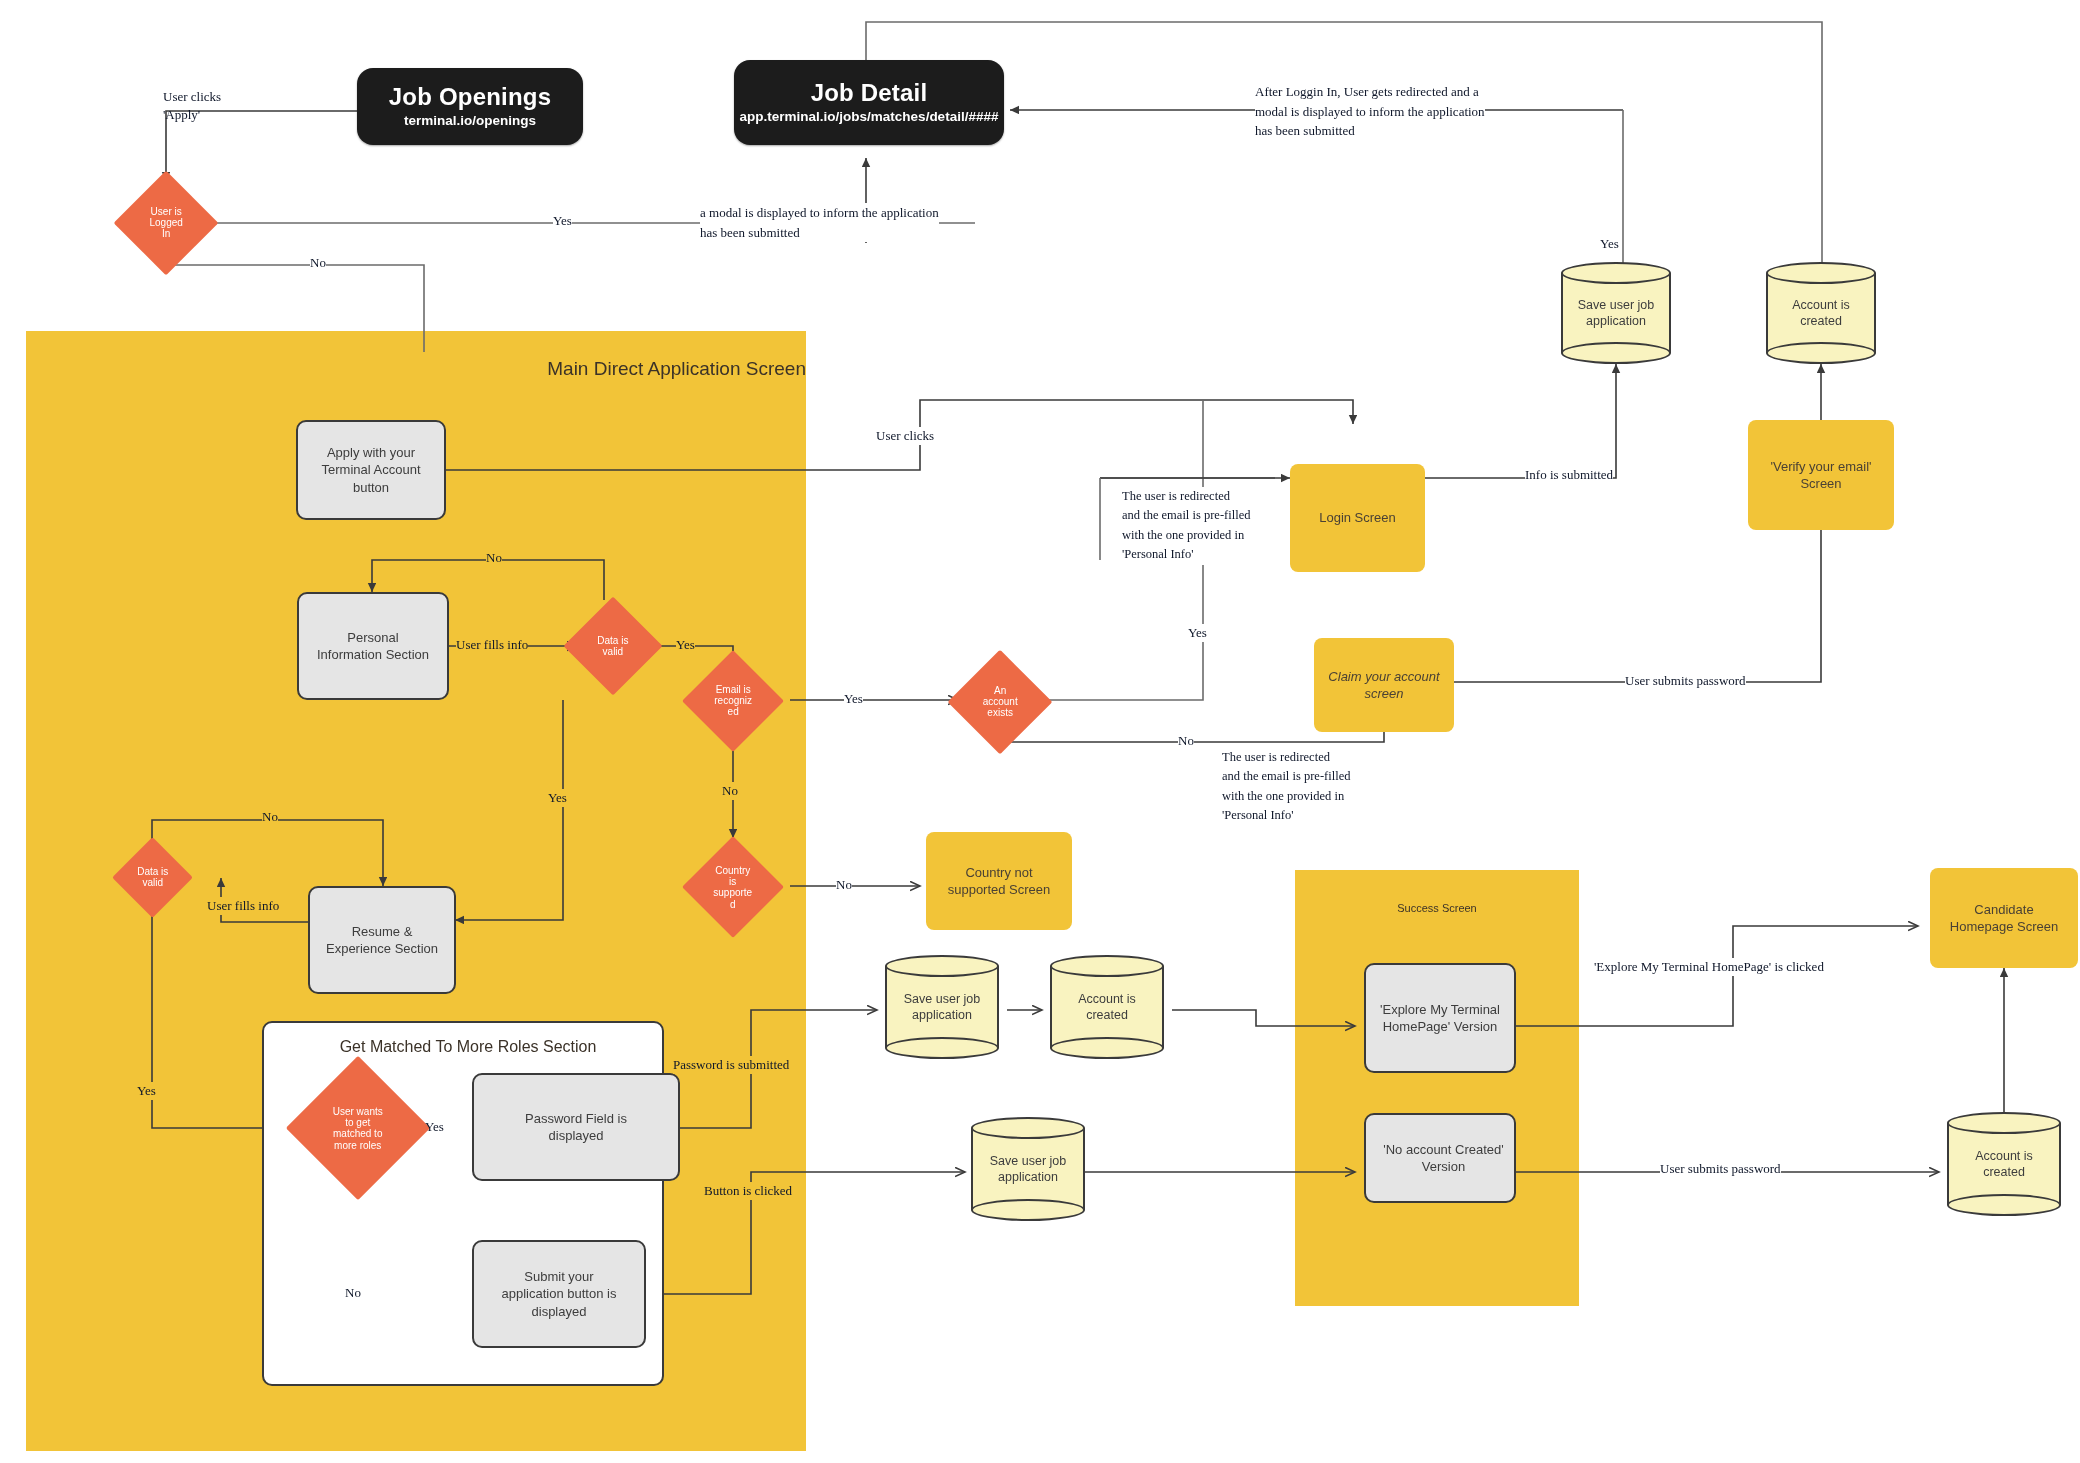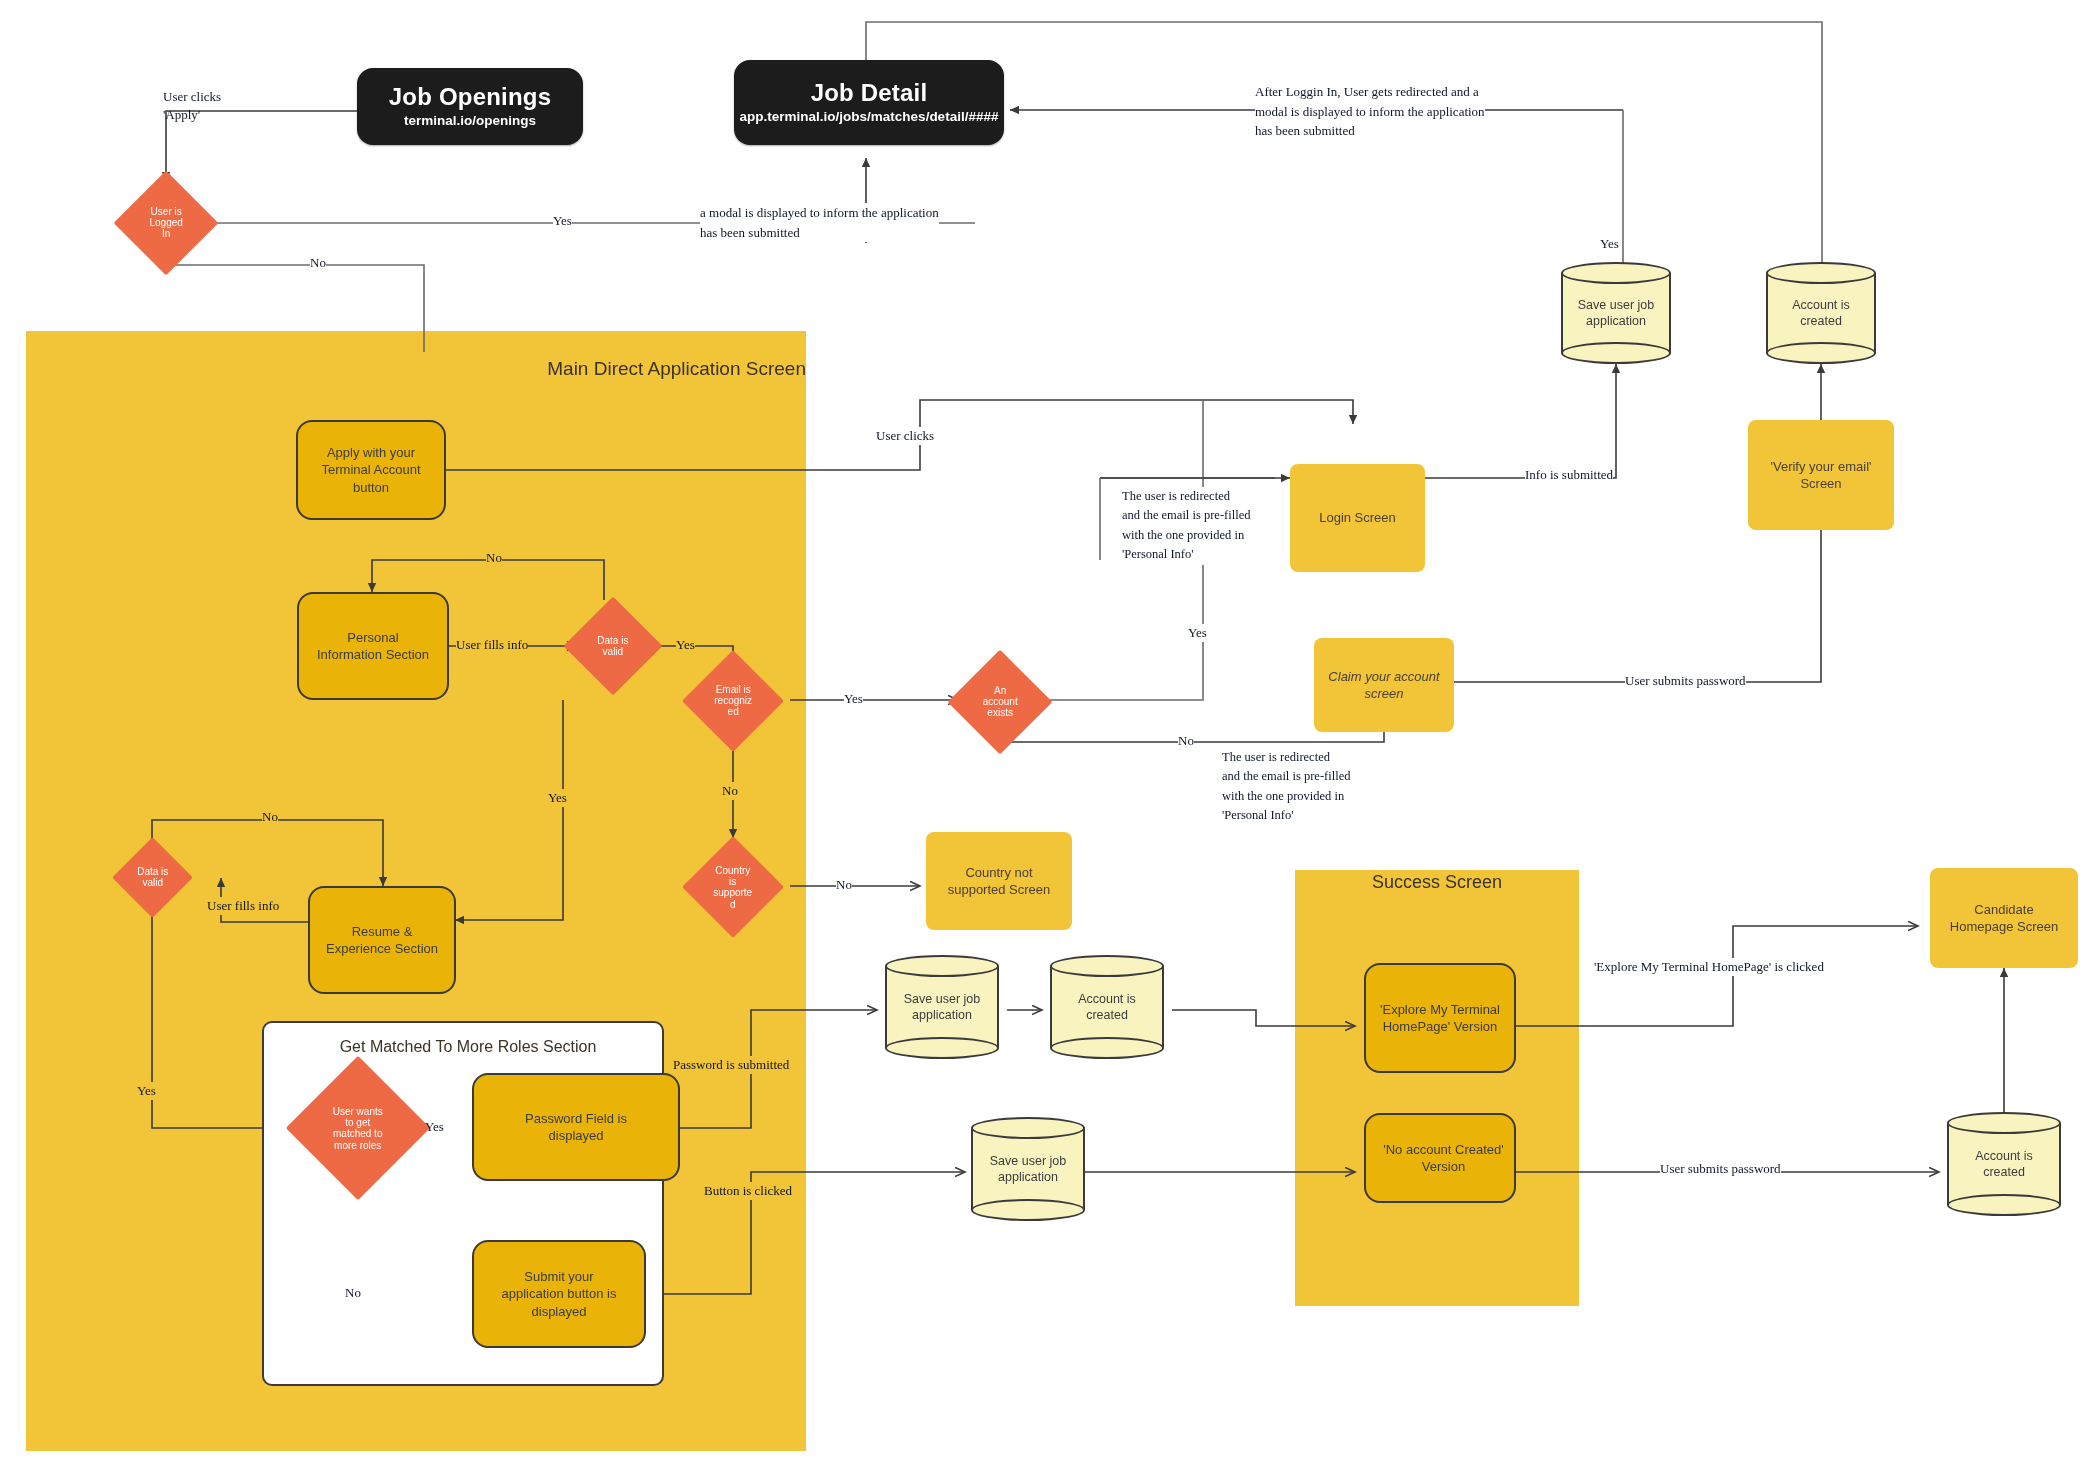--- a/index.html
+++ b/index.html
@@ -16,21 +16,21 @@
   .screen-dark .t{font-size:24px;font-weight:bold;letter-spacing:.2px;line-height:1.1;}
   .screen-dark .u{font-size:13.5px;font-weight:bold;margin-top:4px;line-height:1.1;}
 
   
   .diamond{background:#ed6a45;color:#ffffff;font-size:10px;line-height:1.12;
            transform:rotate(45deg);border-radius:2px;}
   .diamond > span{display:block;transform:rotate(-45deg);width:86px;text-align:center;}
   .diamond.big > span{width:96px;}
 
   
-  .box-white{background:#eab308;border:2px solid #3a3a3a;border-radius:16px;color:#3d3d3d;
+  .box-white{background:#e5e5e5;border:2px solid #3a3a3a;border-radius:10px;color:#3d3d3d;
              font-size:13px;line-height:1.32;padding:4px 8px;}
 
   
   .box-yellow{background:#f2c438;border-radius:8px;color:#4a4134;font-size:13px;line-height:1.32;padding:4px 8px;}
 
   
   .group-yellow{position:absolute;background:#f2c438;}
   .group-title{position:absolute;color:#3b3228;}
   .group-white{position:absolute;background:#ffffff;border:2px solid #3a3a3a;border-radius:10px;}
 
@@ -159,21 +159,21 @@
       
       <path d="M1516,1172 L1939,1172" marker-end="url(#ahl)" stroke="#3a3a3a"></path>
       
       <path d="M2004,1116 L2004,968" marker-end="url(#ah)" stroke="#3a3a3a"></path>
     </g>
   </svg>
 
   <div class="group-title" style="left:26px;top:358px;width:780px;text-align:right;font-size:19px;">
     <span>Main Direct Application Screen</span>
   </div>
-  <div class="group-title" style="left:1295px;top:872px;width:284px;text-align:center;font-size:18px;">
+  <div class="group-title" style="left:1295px;top:902px;width:284px;text-align:center;font-size:11px;">
     <span>Success Screen</span>
   </div>
 
   <div class="group-white" style="left:262px;top:1021px;width:398px;height:361px;"></div>
   <div class="group-title" style="left:288px;top:1038px;width:360px;text-align:center;font-size:16px;">
     <span>Get Matched To More Roles Section</span>
   </div>
 
   <div class="node screen-dark" style="left:357px;top:68px;width:226px;height:77px;">
     <div class="t">Job Openings</div>

